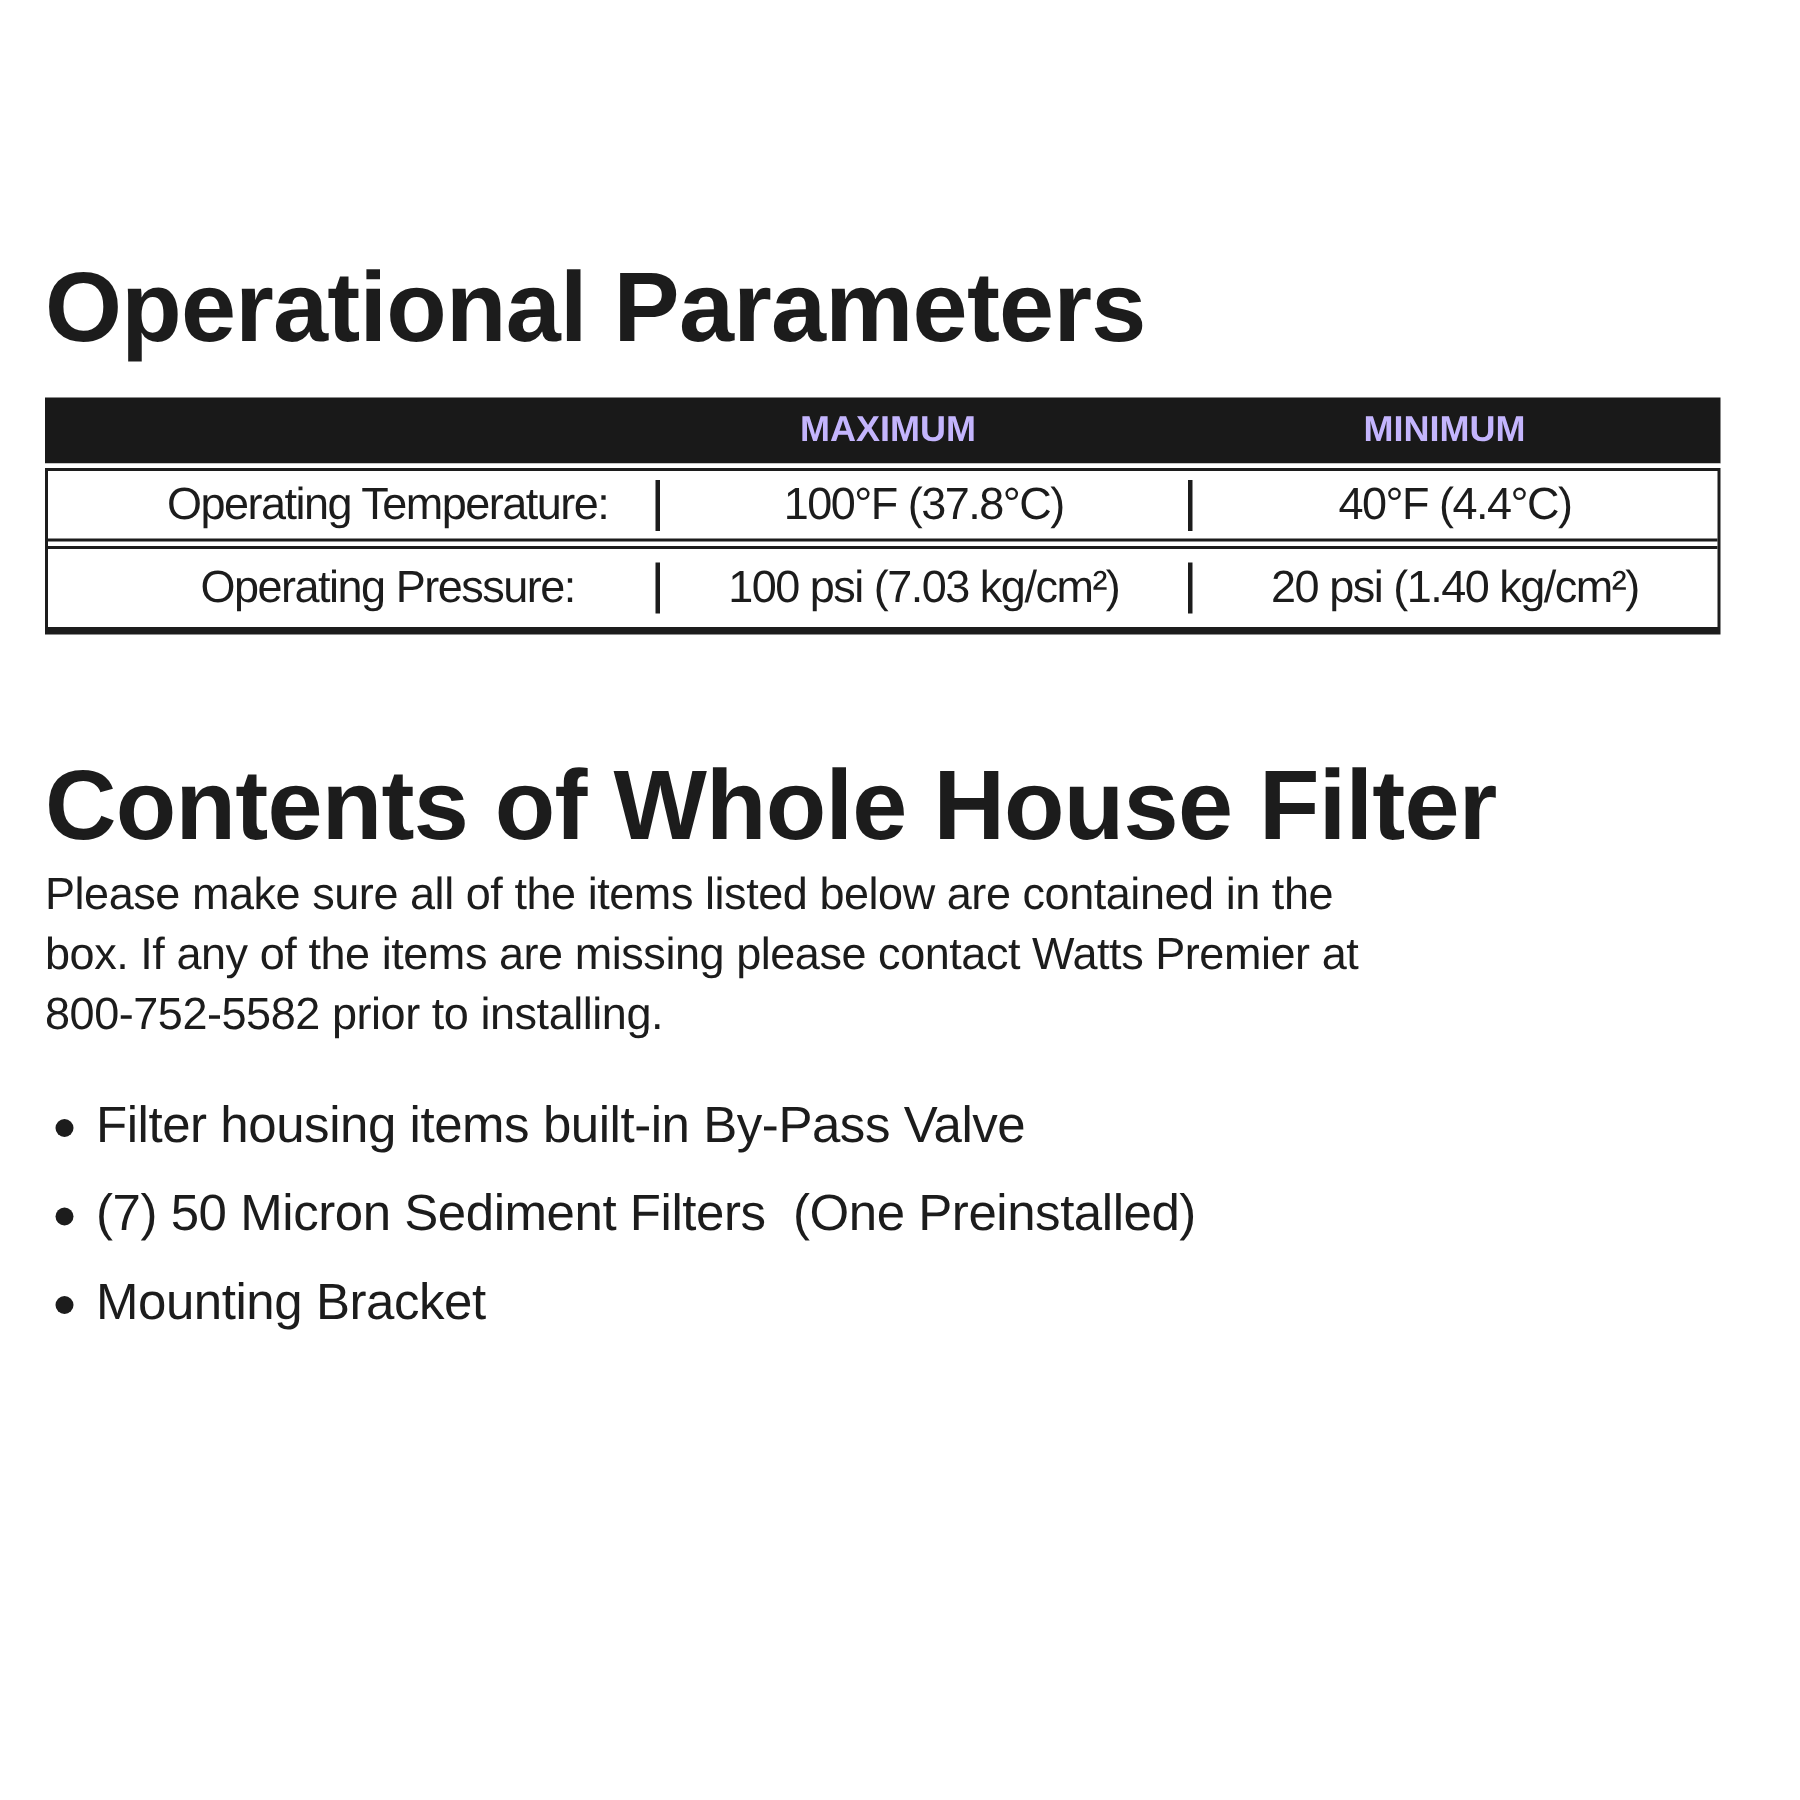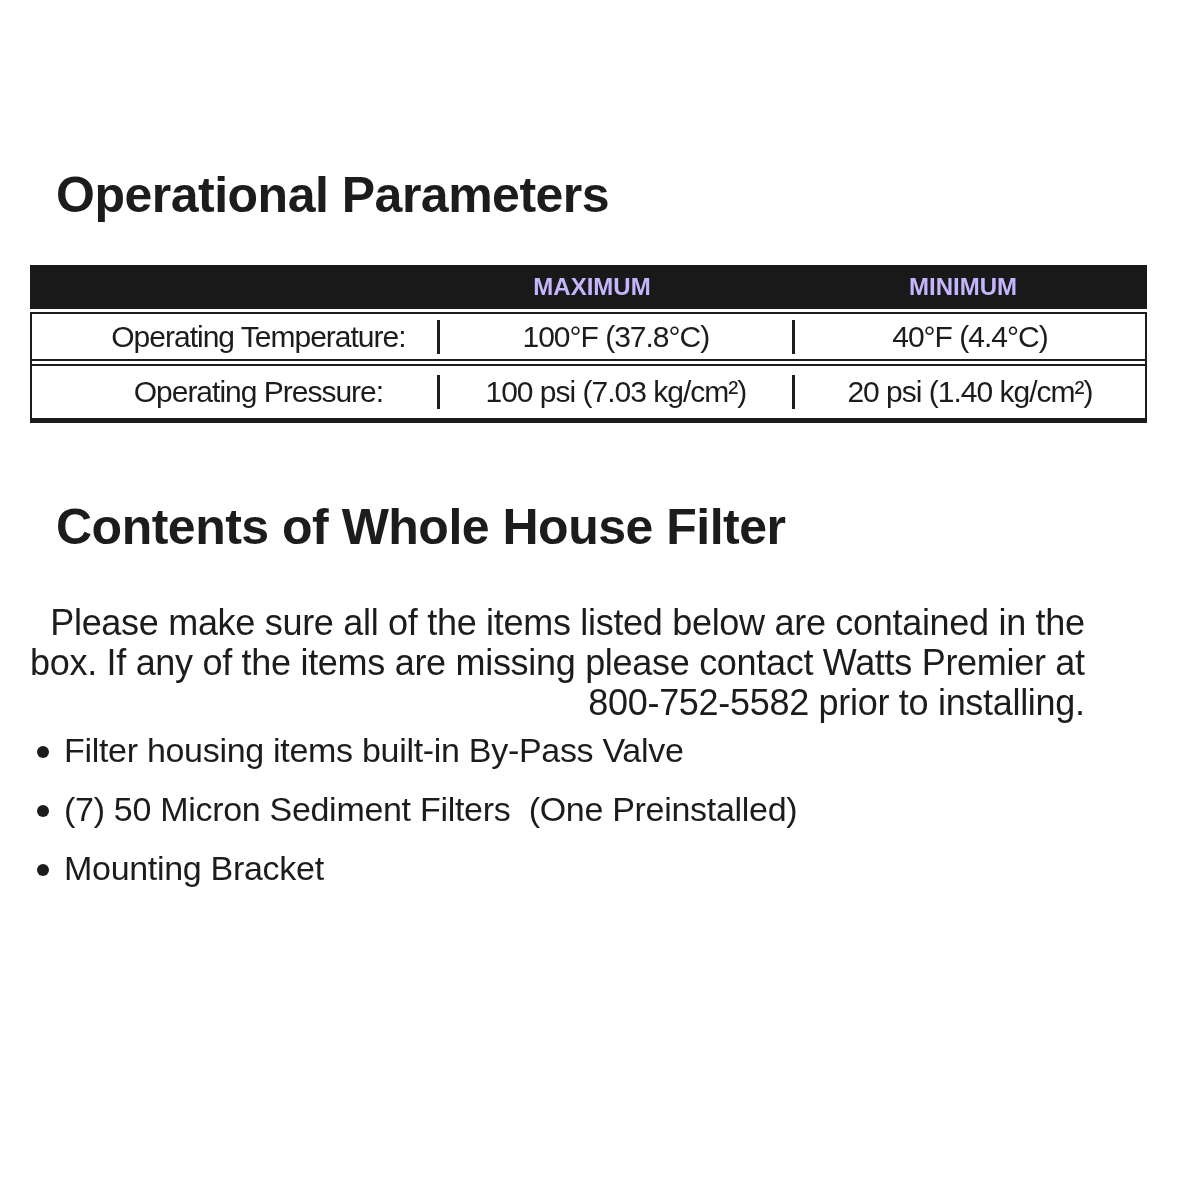--- a/index.html
+++ b/index.html
@@ -11,26 +11,25 @@
     height: 1200px;
     position: relative;
     background: #ffffff;
     overflow: hidden;
     font-family: "Liberation Sans", "DejaVu Sans", sans-serif;
     color: #1c1c1c;
   }
   .h1 {
     position: absolute;
     left: 30px;
-    font-size: 50px;
+    font-size: 66px;
     font-weight: 700;
     letter-spacing: -0.5px;
     white-space: nowrap;
     color: #1c1c1c;
-    margin-left: 26px;
   }
   #op-title { top: 166px; }
   #contents-title { top: 498px; }
 
   
   .params-table {
     position: absolute;
     left: 30px;
     top: 265px;
     width: 1117px;
@@ -72,25 +71,24 @@
     white-space: nowrap;
   }
   .td-1 { width: 373px; }
   .td-2 { width: 371px; border-left: 3px solid #1c1c1c; }
   .td-3 { width: 369px; border-left: 3px solid #1c1c1c; }
 
   
   .intro {
     position: absolute;
     left: 30px;
-    top: 603px;
-    font-size: 36px;
+    top: 577px;
+    font-size: 30px;
     line-height: 40px;
     letter-spacing: -0.3px;
-    text-align: right;
   }
   .intro .line { white-space: pre; }
 
   
   .items {
     position: absolute;
     left: 30px;
     top: 721px;
     list-style: none;
     margin: 0;

